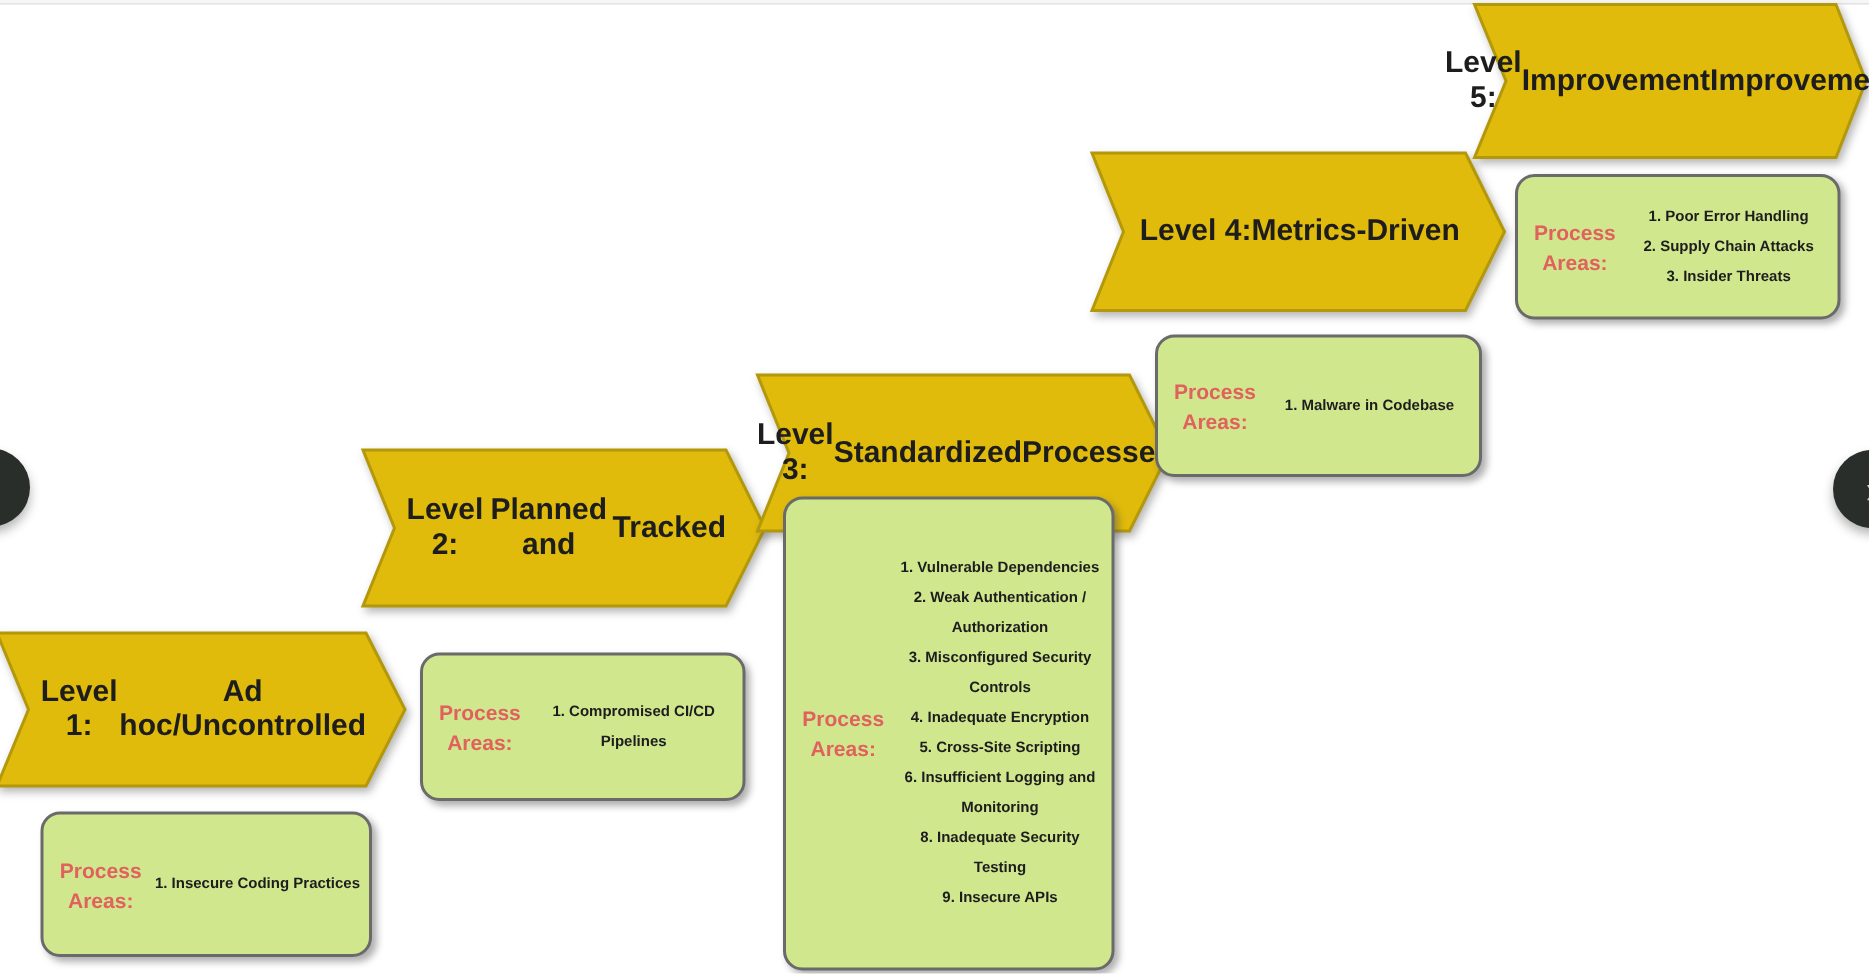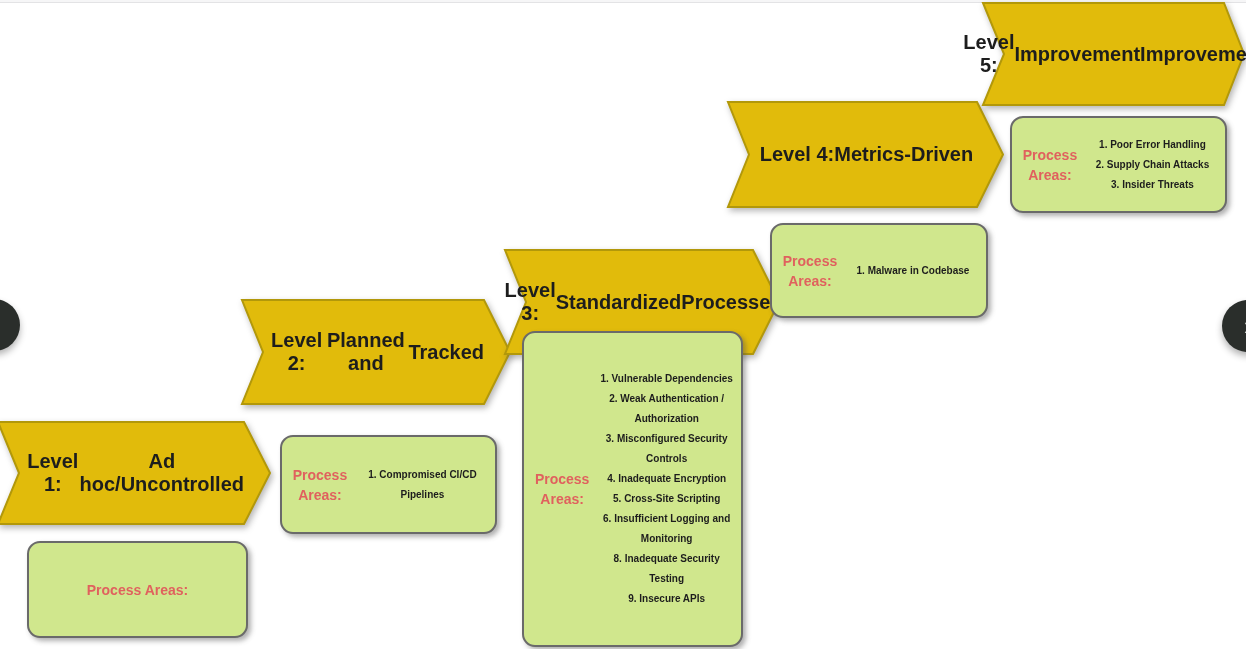--- a/index.html
+++ b/index.html
@@ -94,20 +94,23 @@
       <svg viewBox="0 0 272 102" preserveAspectRatio="none">
         <polygon points="0,0 246,0 272,51 246,102 0,102 21,51"></polygon>
       </svg>
       <div class="chev-title">
           <div class="title-line">Level 1:</div>
           <div class="title-line">Ad hoc/Uncontrolled</div>
         </div>
     </div>
     <div class="pbox">
       <div class="pbox-heading">Process Areas:</div>
+      <div class="pbox-items">
+          <div class="pbox-item">1. Insecure Coding Practices</div>
+        </div>
     </div>
   </section>
 
   <section class="level lv2">
     <div class="chev">
       <svg viewBox="0 0 268 104" preserveAspectRatio="none">
         <polygon points="0,0 242,0 268,52 242,104 0,104 21,52"></polygon>
       </svg>
       <div class="chev-title">
           <div class="title-line">Level 2:</div>

